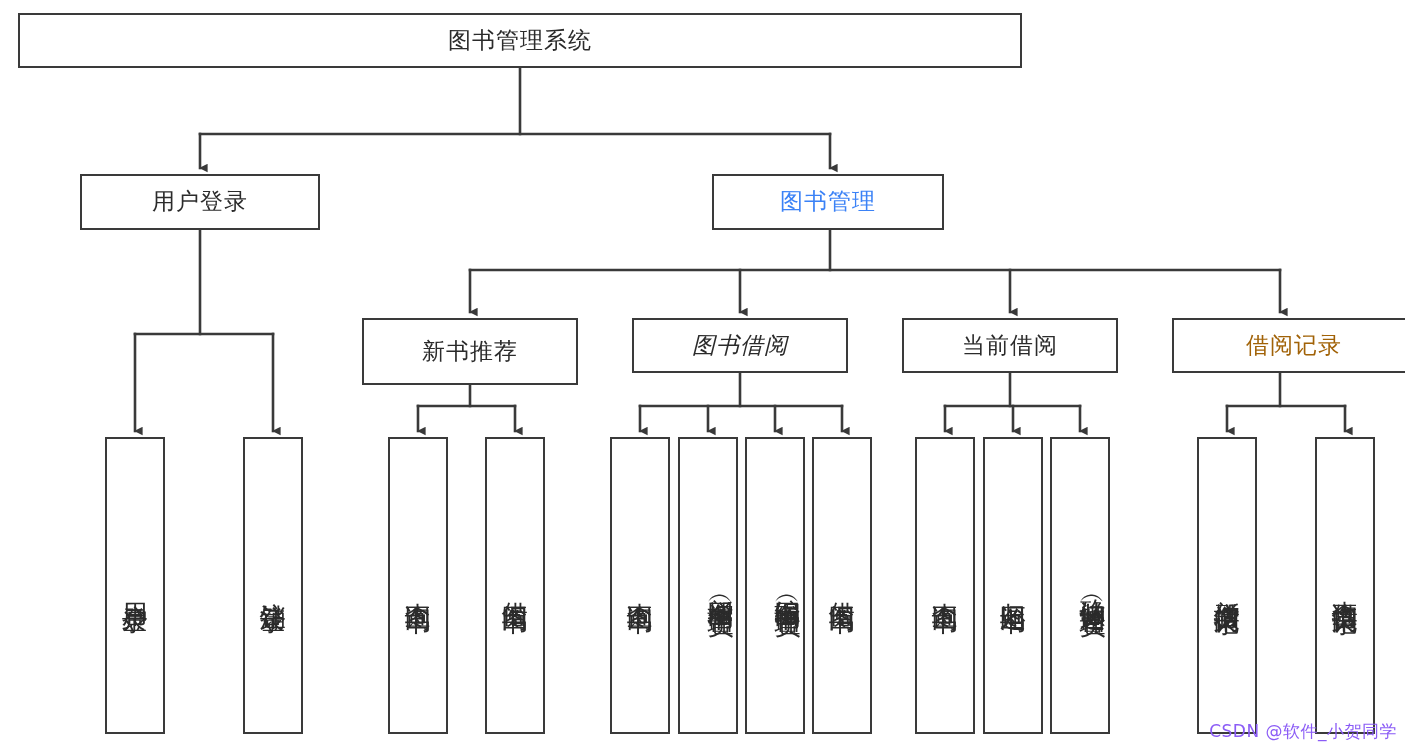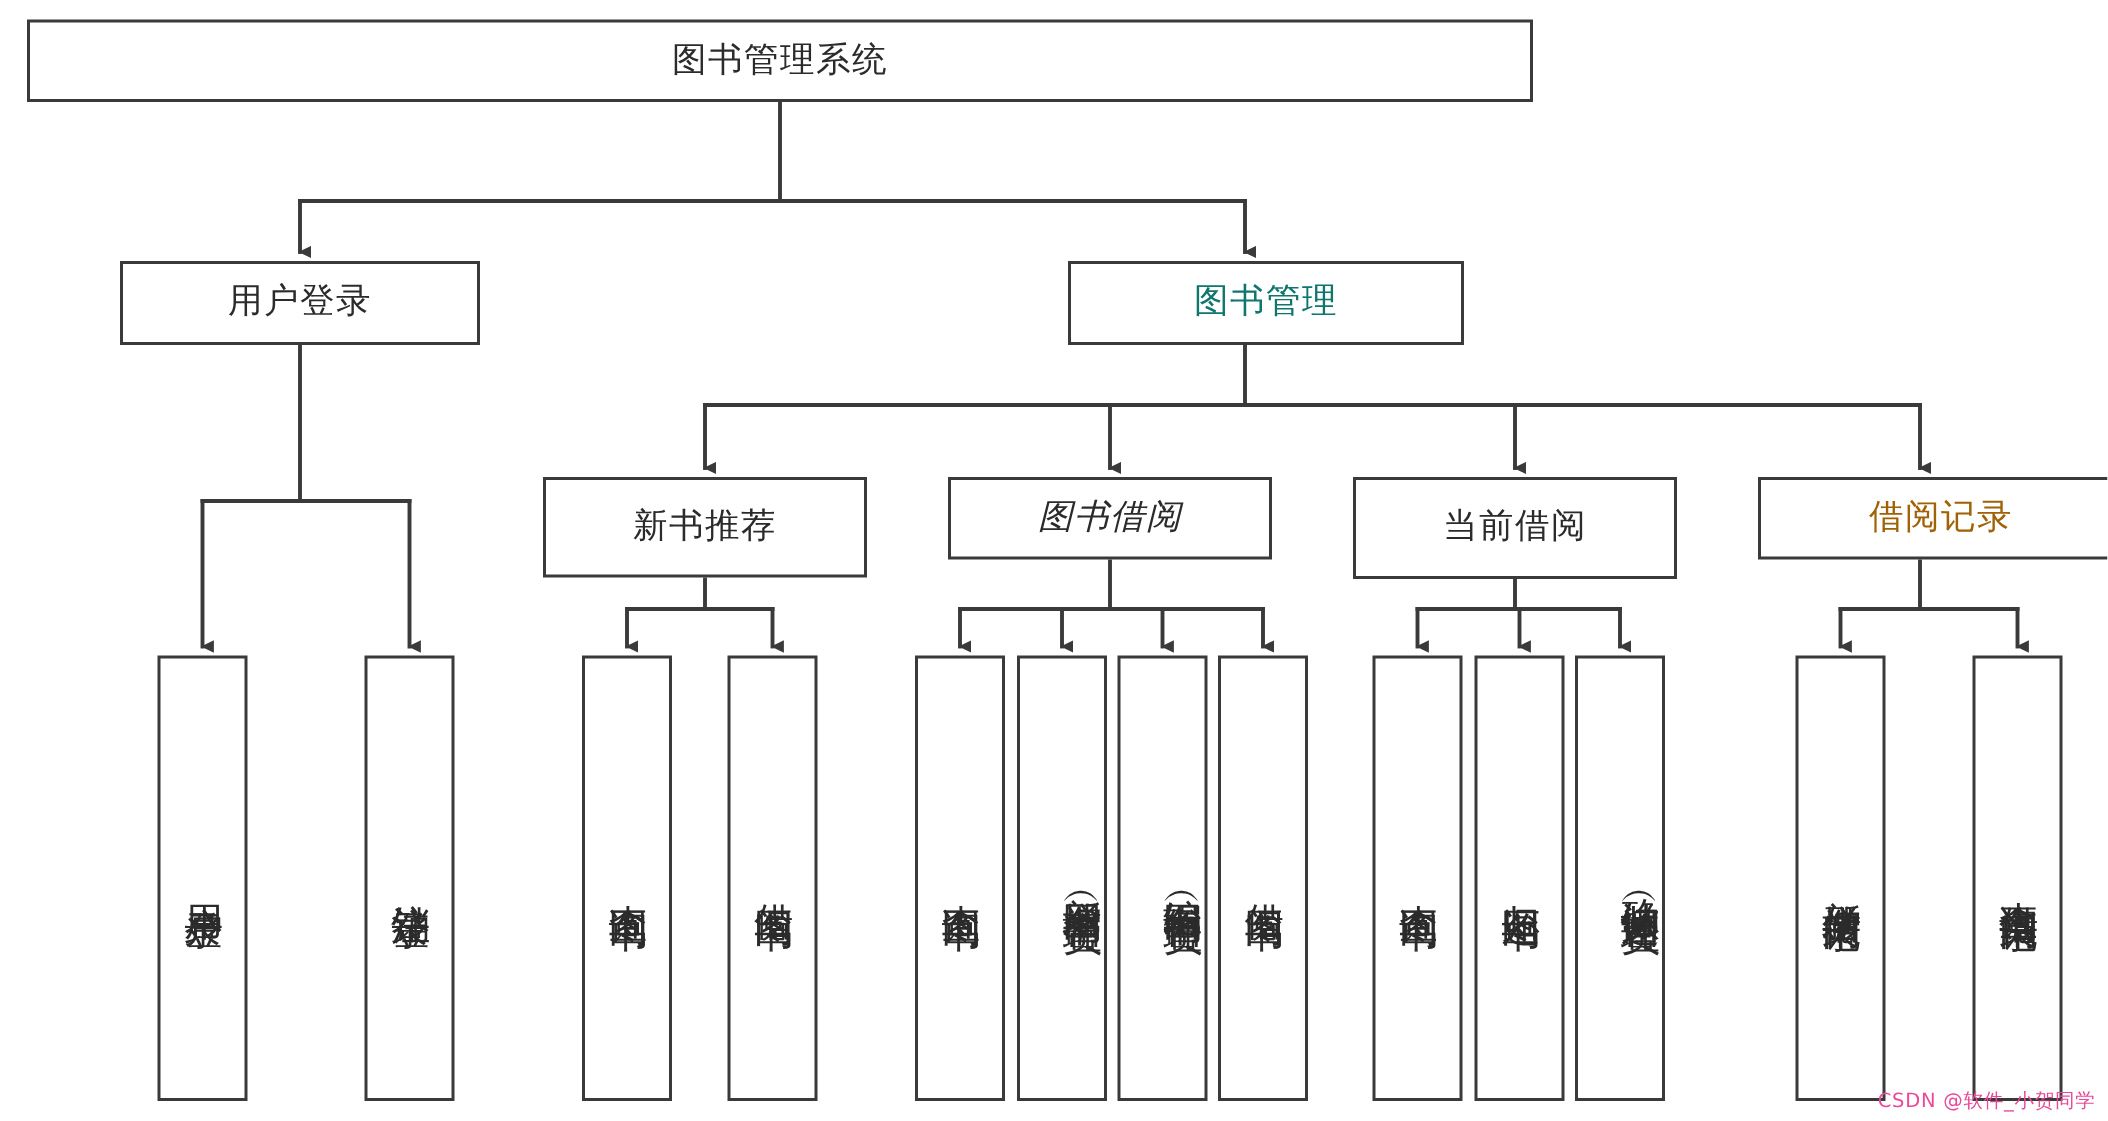--- a/index.html
+++ b/index.html
@@ -56,22 +56,22 @@
     padding-top: 0;
   }
   .node.vertical.topfill {
     align-items: flex-start;
     padding-top: 2px;
   }
   #watermark {
     position: absolute;
     right: 8px;
     bottom: 4px;
-    font-size: 13px;
-    color: #ec4899;
+    font-size: 17px;
+    color: #8b5cf6;
     letter-spacing: 0.5px;
     white-space: nowrap;
   }
 </style>
 </head>
 <body>
 
 <div id="diagram-root" style="background: rgb(255, 255, 255);">
 
   <svg id="edges" viewBox="0 0 1405 747" xmlns="http://www.w3.org/2000/svg">
@@ -121,25 +121,25 @@
       <path d="M1280,373 L1280,406"></path>
       <path d="M1227,406 L1345,406"></path>
       <path d="M1227,406 L1227,431" marker-end="url(#arrowhead)"></path>
       <path d="M1345,406 L1345,431" marker-end="url(#arrowhead)"></path>
     </g>
   </svg>
 
   <div class="node horizontal" style="left: 18px; top: 13px; width: 1004px; height: 55px; border-color: rgb(58, 58, 58); color: rgb(43, 43, 43);">图书管理系统</div>
 
   <div class="node horizontal" style="left: 80px; top: 174px; width: 240px; height: 56px; border-color: rgb(58, 58, 58); color: rgb(43, 43, 43);">用户登录</div>
-  <div class="node horizontal" style="left: 712px; top: 174px; width: 264px; height: 56px; border-color: rgb(58, 58, 58); color: #0f766e;">图书管理</div>
+  <div class="node horizontal" style="left: 712px; top: 174px; width: 232px; height: 56px; border-color: rgb(58, 58, 58); color: #3b82f6;">图书管理</div>
 
   <div class="node horizontal" style="left: 362px; top: 318px; width: 216px; height: 67px; border-color: rgb(58, 58, 58); color: rgb(43, 43, 43);">新书推荐</div>
   <div class="node horizontal" style="left: 632px; top: 318px; width: 216px; height: 55px; border-color: rgb(58, 58, 58); color: rgb(43, 43, 43); font-style: italic;">图书借阅</div>
-  <div class="node horizontal" style="left: 902px; top: 318px; width: 216px; height: 68px; border-color: rgb(58, 58, 58); color: rgb(43, 43, 43);">当前借阅</div>
+  <div class="node horizontal" style="left: 902px; top: 318px; width: 216px; height: 55px; border-color: rgb(58, 58, 58); color: rgb(43, 43, 43);">当前借阅</div>
   <div class="node horizontal" style="left: 1172px; top: 318px; width: 244px; height: 55px; border-color: rgb(58, 58, 58); color: #a16207;">借阅记录</div>
 
   <div class="node vertical midpack" style="left: 105px; top: 437px; width: 60px; height: 297px; border-color: rgb(58, 58, 58); color: rgb(43, 43, 43);">用户登录</div>
   <div class="node vertical midpack" style="left: 243px; top: 437px; width: 60px; height: 297px; border-color: rgb(58, 58, 58); color: rgb(43, 43, 43);">注销登录</div>
   <div class="node vertical midpack" style="left: 388px; top: 437px; width: 60px; height: 297px; border-color: rgb(58, 58, 58); color: rgb(43, 43, 43);">查询图书</div>
   <div class="node vertical midpack" style="left: 485px; top: 437px; width: 60px; height: 297px; border-color: rgb(58, 58, 58); color: rgb(43, 43, 43);">借阅图书</div>
   <div class="node vertical midpack" style="left: 610px; top: 437px; width: 60px; height: 297px; border-color: rgb(58, 58, 58); color: rgb(43, 43, 43);">查询图书</div>
   <div class="node vertical topfill" style="left: 678px; top: 437px; width: 60px; height: 297px; border-color: rgb(58, 58, 58); color: rgb(43, 43, 43);">新增图书（管理员）</div>
   <div class="node vertical topfill" style="left: 745px; top: 437px; width: 60px; height: 297px; border-color: rgb(58, 58, 58); color: rgb(43, 43, 43);">编辑图书（管理员）</div>
   <div class="node vertical midpack" style="left: 812px; top: 437px; width: 60px; height: 297px; border-color: rgb(58, 58, 58); color: rgb(43, 43, 43);">借阅图书</div>

